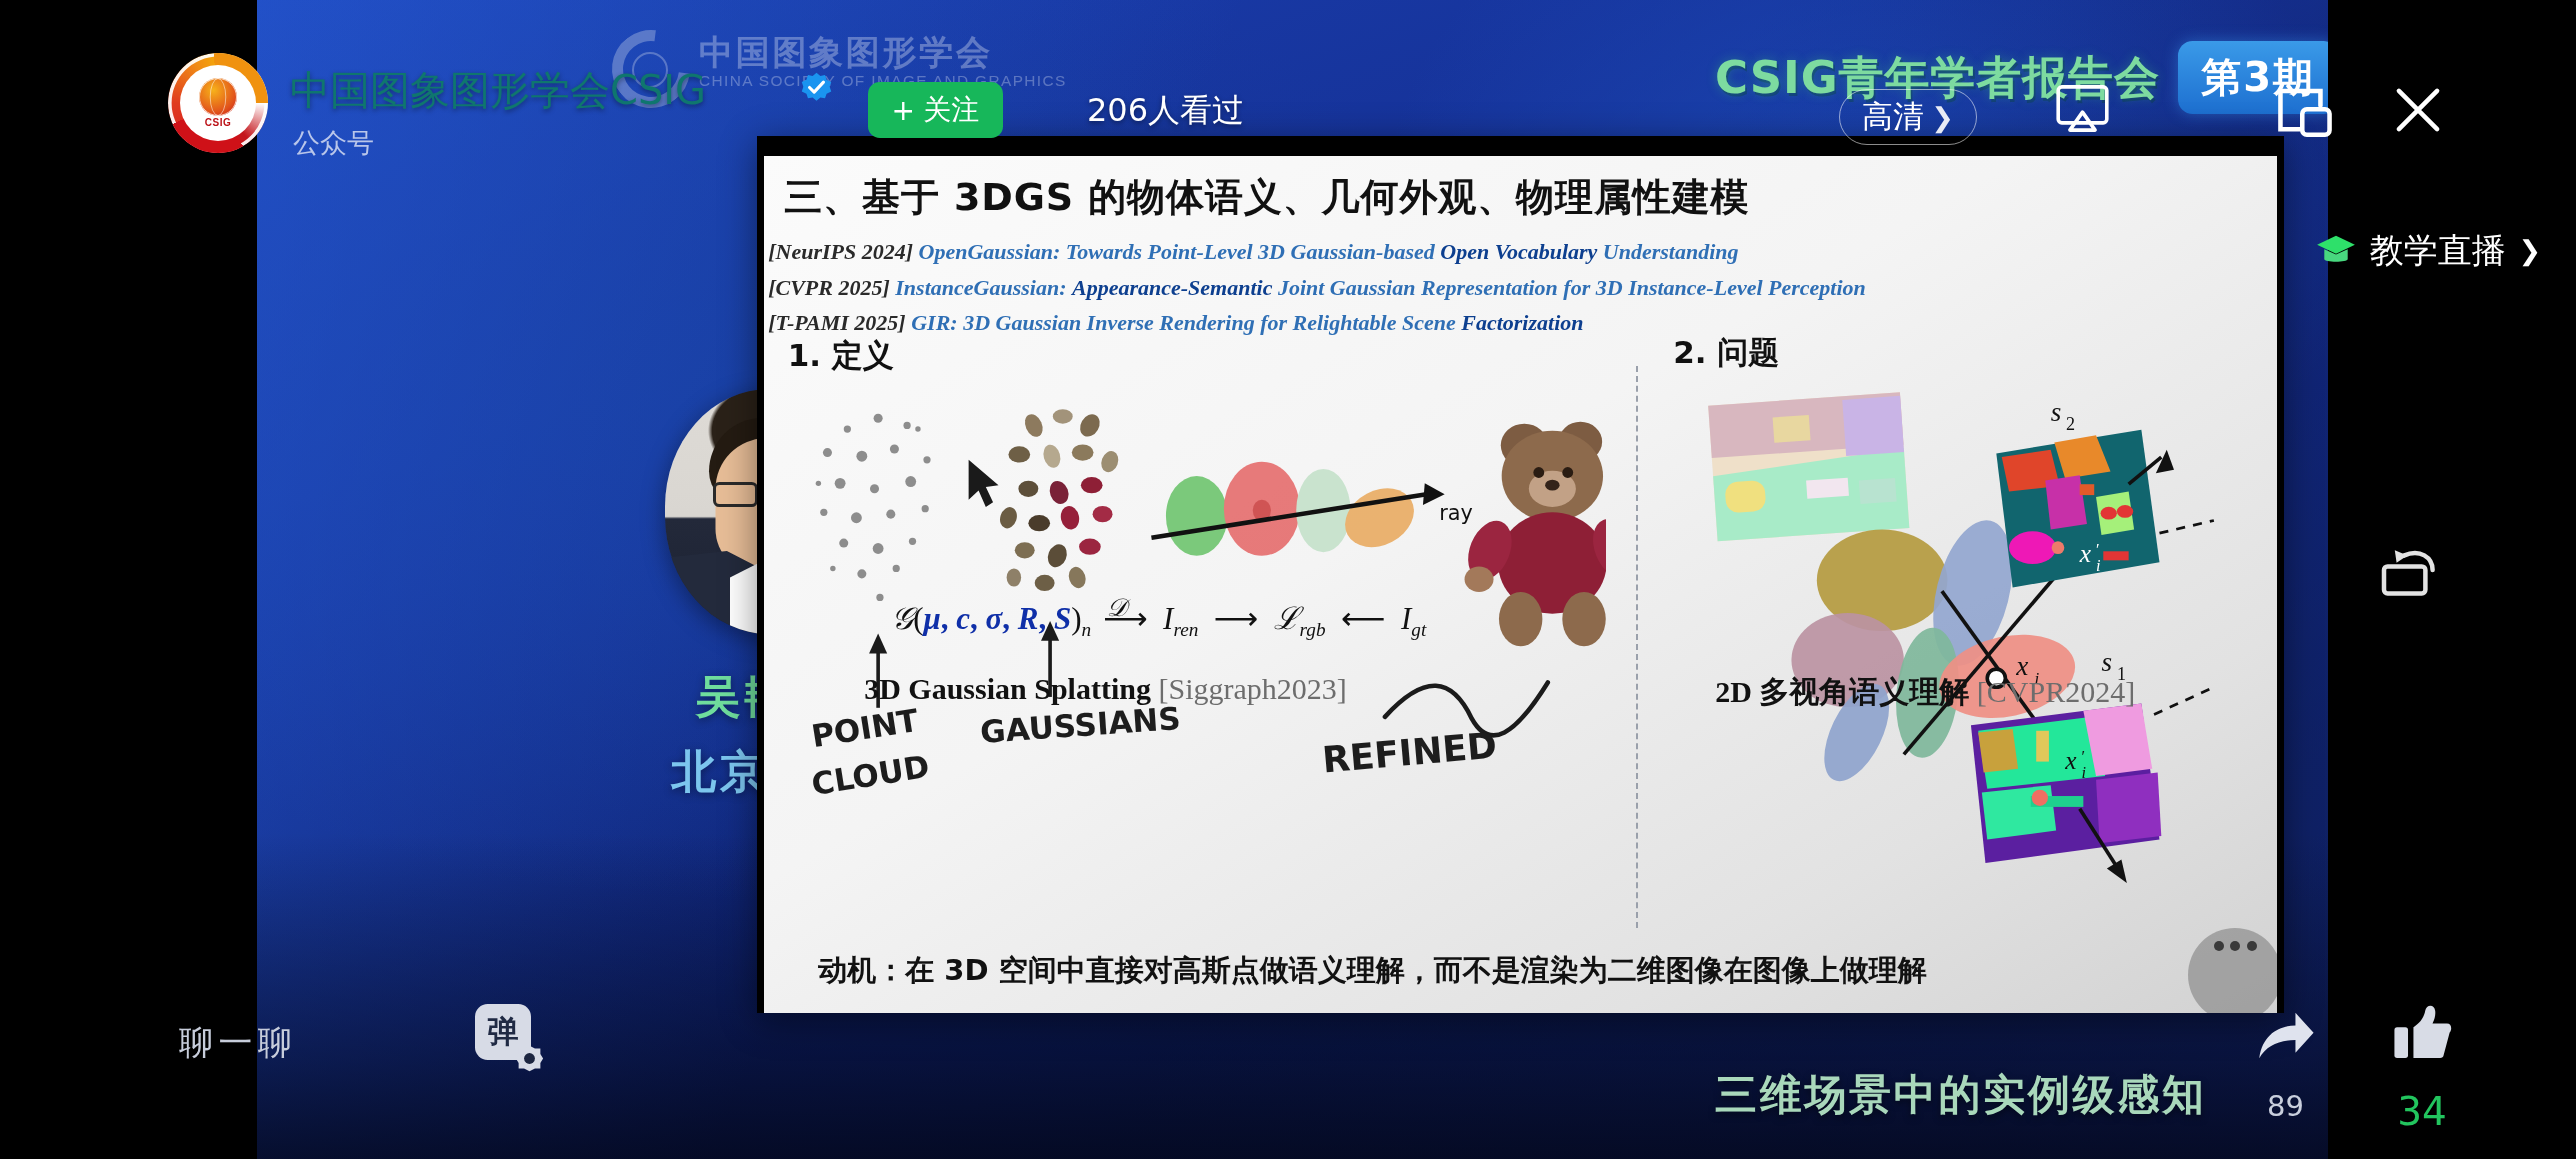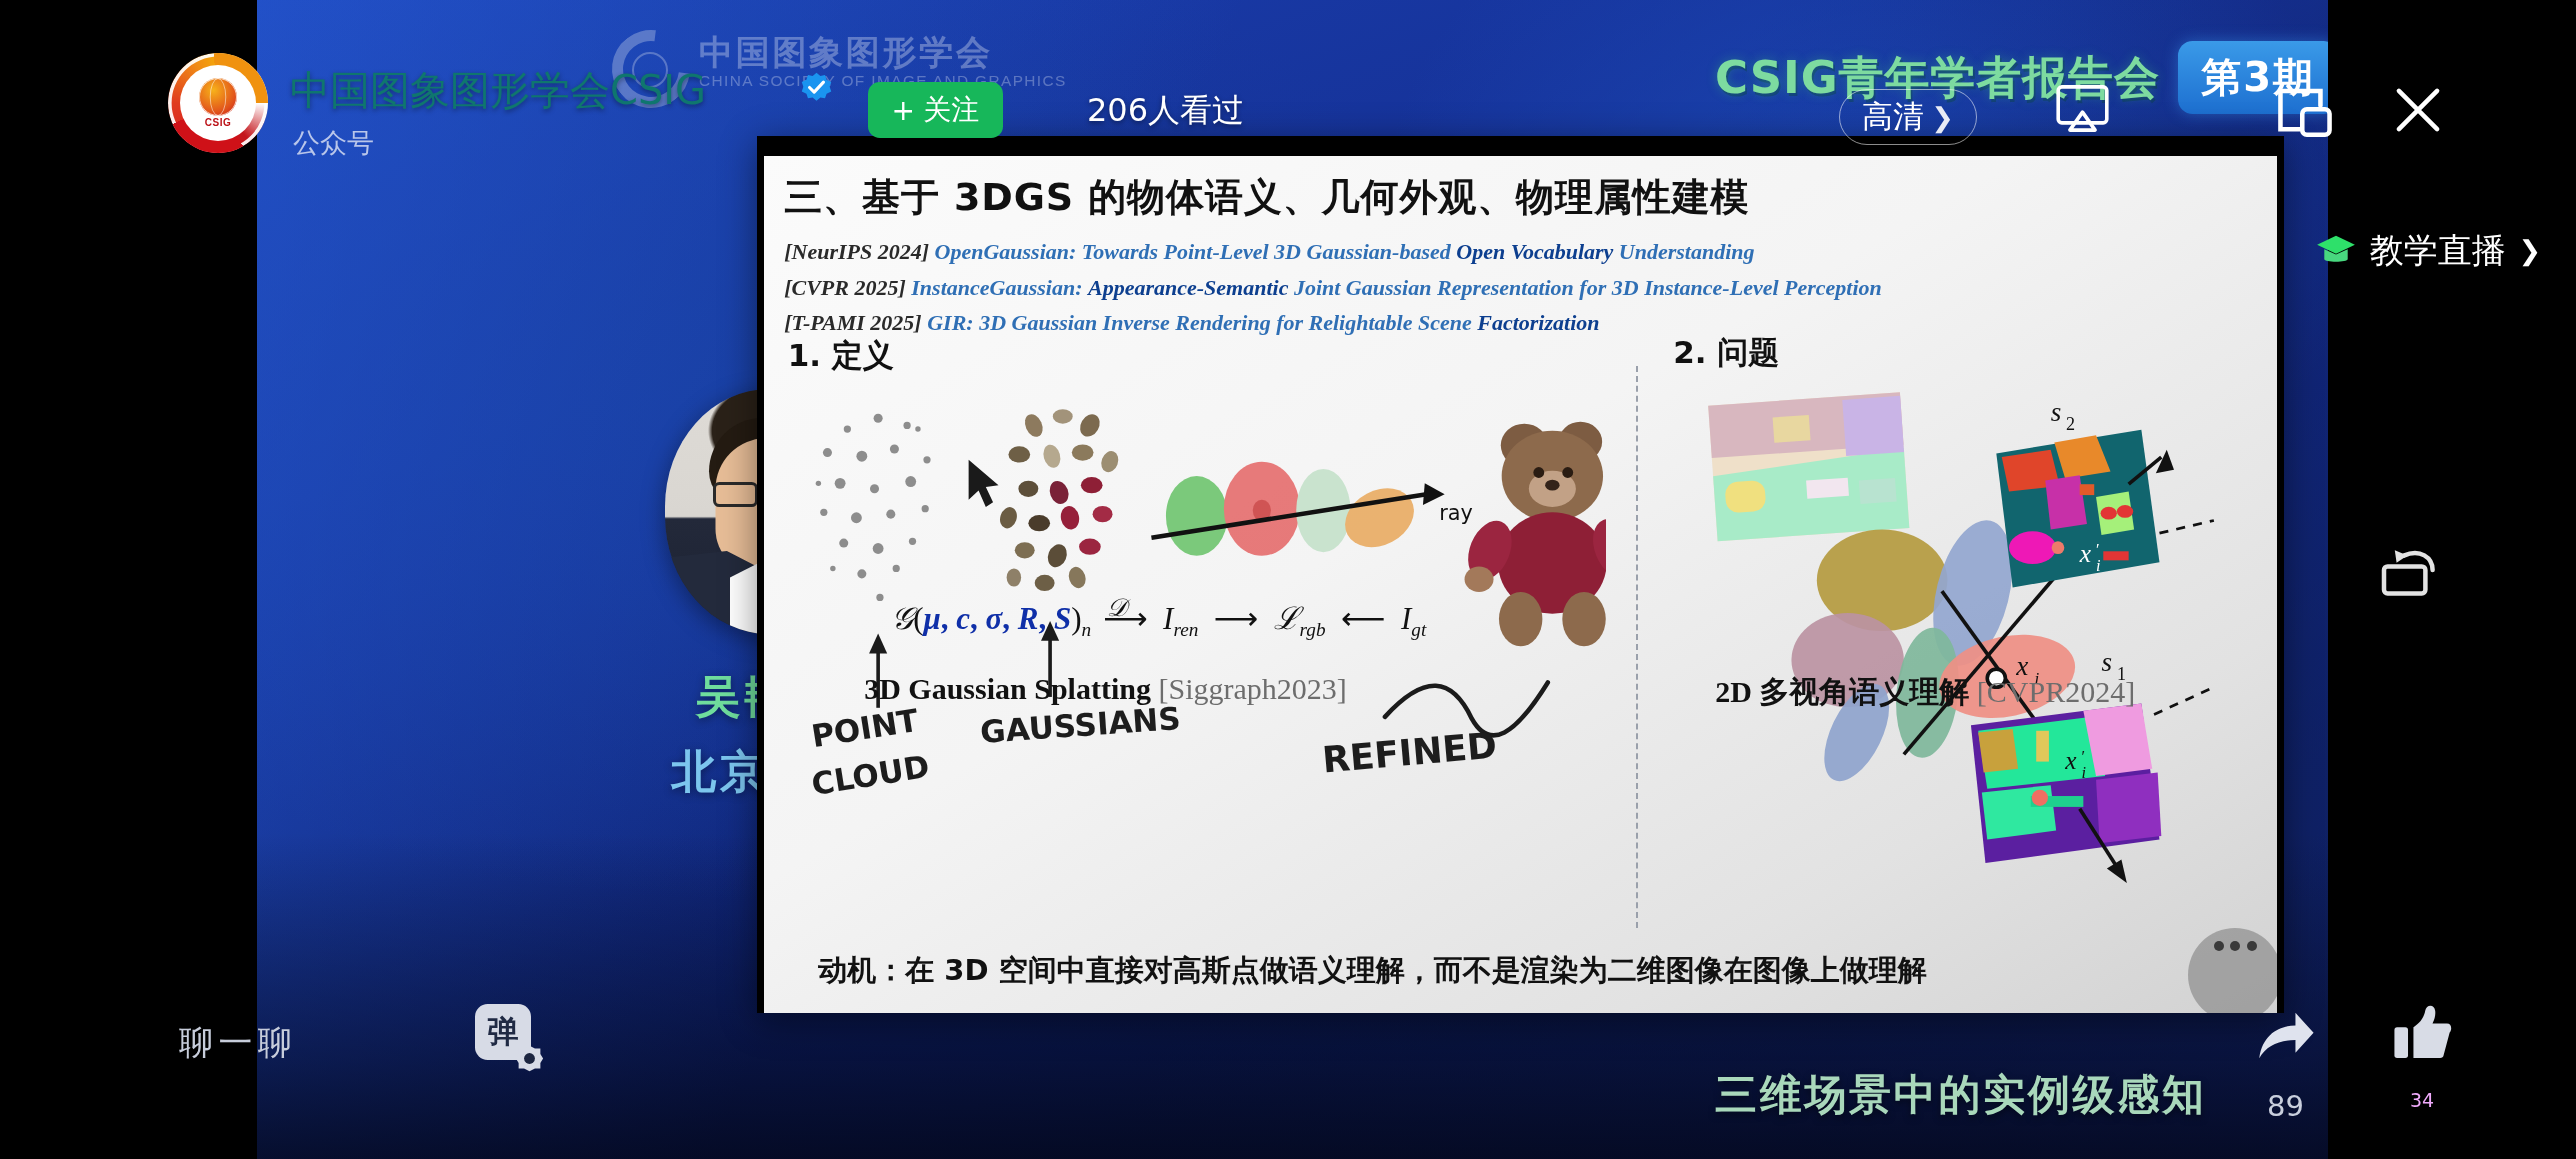--- a/index.html
+++ b/index.html
@@ -200,21 +200,21 @@
   }
   .slide{
     position:absolute; left:7.2px; top:20px; right:7.2px; bottom:0;
     background:linear-gradient(150deg,#fbfbfb 0%,#f4f4f4 42%,#e2e2e2 78%,#d2d2d2 100%);
     overflow:hidden;
   }
   .slide-title{
     position:absolute; left:20px; top:16.3px; font-size:38px; font-weight:700; color:#111;
     white-space:nowrap; font-family:"DejaVu Sans",sans-serif; letter-spacing:0.9px;
   }
-  .cites{ position:absolute; left:20px; top:78px; }
+  .cites{ position:absolute; left:4px; top:78px; }
   .cite{
     font-size:22px; color:#2f6fb5; font-style:italic; white-space:nowrap; line-height:1.62;
     font-family:"Liberation Serif",serif; font-weight:600;
   }
   .cite .tag{ color:#2a2a2a; font-weight:700; }
   .cite .hl{ color:#0d3f8f; font-weight:800; }
 
   .col-head{
     position:absolute; font-size:31px; font-weight:600; color:#111; font-family:"DejaVu Sans",sans-serif;
   }
@@ -285,21 +285,21 @@
   }
 
   .share-btn{ position:absolute; left:2252px; top:1002px; width:67px; height:67px; z-index:12; cursor:pointer; }
   .share-count{
     position:absolute; left:2252px; top:1089px; width:67px; text-align:center;
     color:#c9cfdd; font-size:29px; z-index:12; font-family:"DejaVu Sans",sans-serif;
   }
   .like-btn{ position:absolute; left:2389px; top:1000px; width:67px; height:67px; z-index:12; cursor:pointer; }
   .like-count{
     position:absolute; left:2386px; top:1089px; width:72px; text-align:center;
-    color:#f0abfc; font-size:19px; z-index:12; font-family:"DejaVu Sans",sans-serif;
+    color:#22c55e; font-size:39px; z-index:12; font-family:"DejaVu Sans",sans-serif;
   }
 </style>
 </head>
 <body>
 
 <div id="root">
 
   <div class="video-area">
 
     <div class="chan-watermark">

